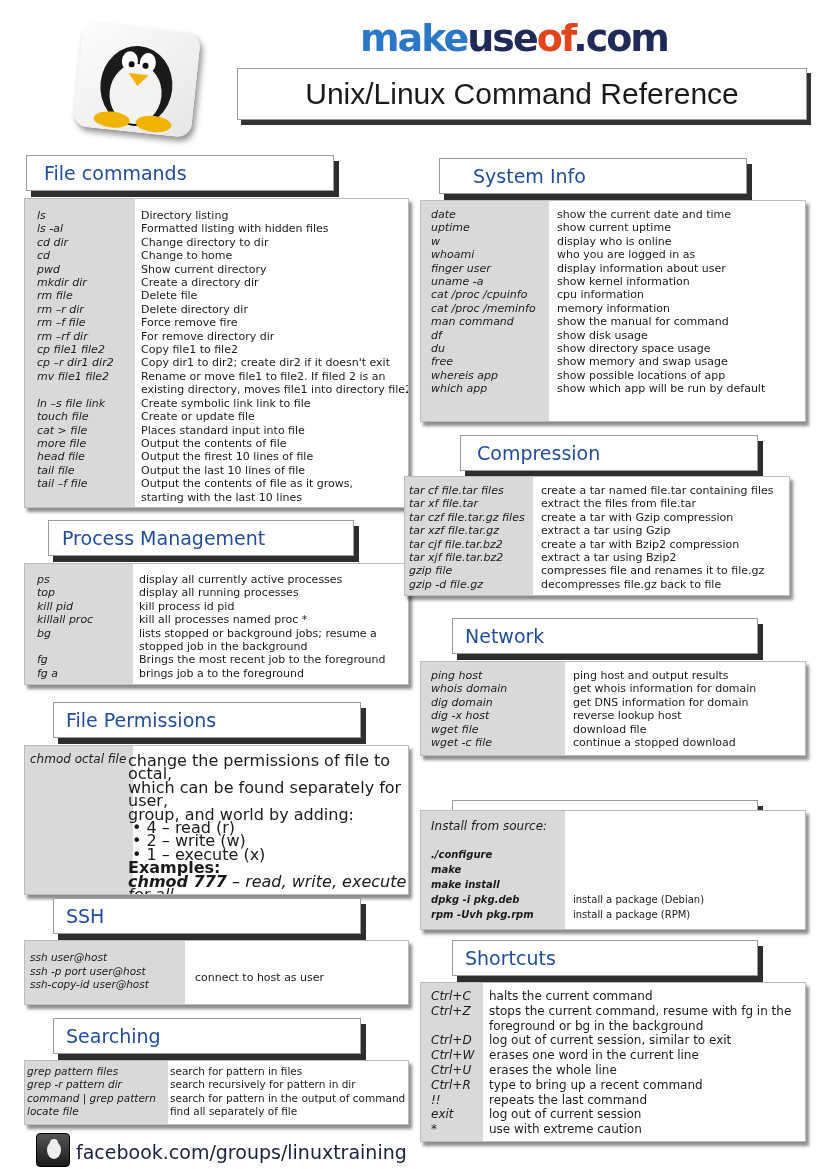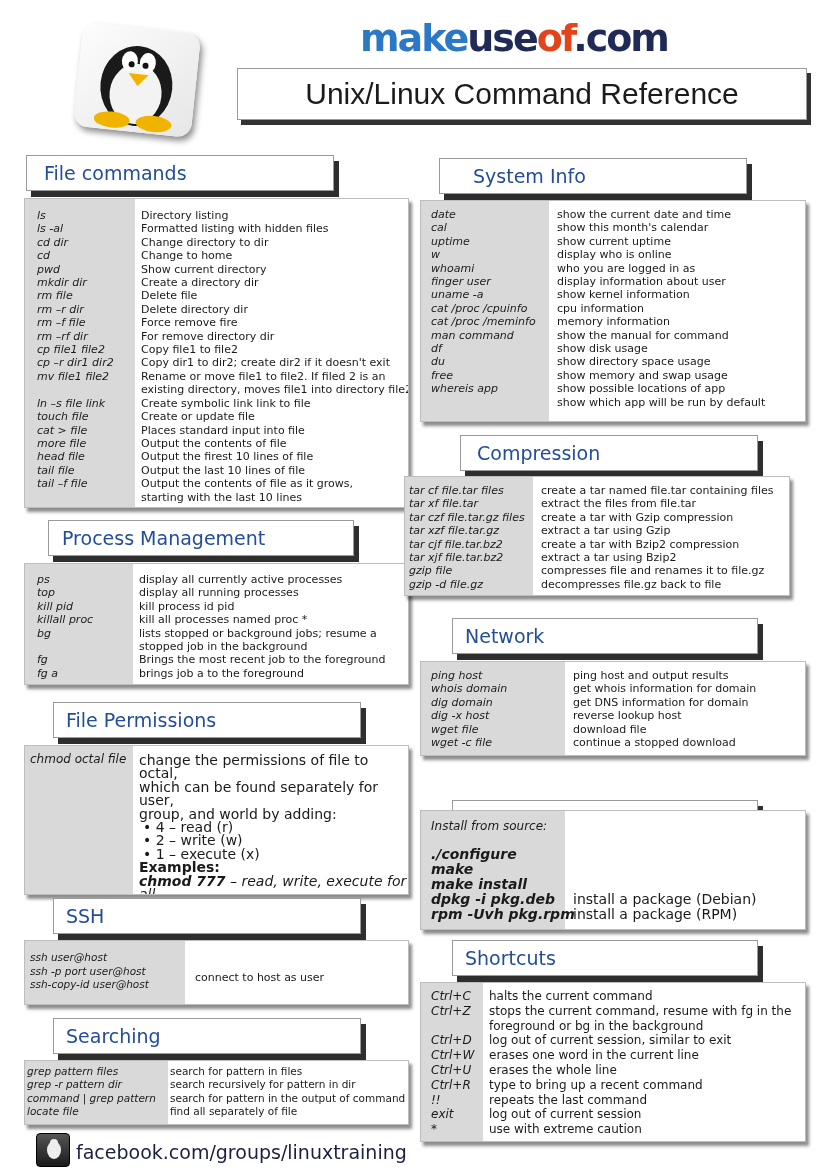--- a/index.html
+++ b/index.html
@@ -204,21 +204,21 @@
       </div>
     </div>
 </div>
 
 <div class="sec-head" style="left:53px;top:702px;width:308px;">
   <span style="left:12px;">File Permissions</span>
 </div>
 <div class="panel" style="left:24px;top:745px;width:385px;height:150px;">
   <div class="col-l" style="width:108px;"></div>
   <div style="position:absolute;left:5px;top:6px;font-style:italic;font-size:12px;">chmod octal file</div>
-  <div style="position:absolute;left:114px;top:8px;font-size:14px;line-height:13.4px;">
+  <div style="position:absolute;left:103px;top:8px;font-size:16px;line-height:13.4px;">
     <div>change the permissions of file to octal,</div>
     <div>which can be found separately for user,</div>
     <div>group, and world by adding:</div>
     <div style="padding-left:4px;">• <span>4 – read (r)</span></div>
     <div style="padding-left:4px;">• <span>2 – write (w)</span></div>
     <div style="padding-left:4px;">• <span>1 – execute (x)</span></div>
     <div class="b">Examples:</div>
     <div><span class="b" style="font-style:italic;">chmod 777</span><span style="font-style:italic;"> – read, write, execute for all</span></div>
     <div><span class="b" style="font-style:italic;">chmod 755</span><span style="font-style:italic;"> – rwx for owner, rx for group and</span></div>
     <div><span style="font-style:italic;">world. For more options, see </span><span class="b">man chmod.</span></div>
@@ -272,24 +272,20 @@
   <span style="left:33px;">System Info</span>
 </div>
 <div class="panel" style="left:420px;top:200px;width:386px;height:222px;">
   <div class="col-l" style="width:128px;"></div>
   <div class="rows" id="rows-sys" style="top:7px;padding-left:10px;">
       <div class="row">
         <span class="cmd" style="width: 126px;">date</span>
         <span class="desc">show the current date and time</span>
       </div>
       <div class="row">
-        <span class="cmd" style="width: 126px;">cal</span>
-        <span class="desc">show this month's calendar</span>
-      </div>
-      <div class="row">
         <span class="cmd" style="width: 126px;">uptime</span>
         <span class="desc">show current uptime</span>
       </div>
       <div class="row">
         <span class="cmd" style="width: 126px;">w</span>
         <span class="desc">display who is online</span>
       </div>
       <div class="row">
         <span class="cmd" style="width: 126px;">whoami</span>
         <span class="desc">who you are logged in as</span>
@@ -324,21 +320,21 @@
       </div>
       <div class="row">
         <span class="cmd" style="width: 126px;">free</span>
         <span class="desc">show memory and swap usage</span>
       </div>
       <div class="row">
         <span class="cmd" style="width: 126px;">whereis app</span>
         <span class="desc">show possible locations of app</span>
       </div>
       <div class="row">
-        <span class="cmd" style="width: 126px; margin-top: 32px;">which app</span>
+        <span class="cmd" style="width: 126px;">which app</span>
         <span class="desc">show which app will be run by default</span>
       </div>
     </div>
 </div>
 
 <div class="sec-head" style="left:460px;top:435px;width:298px;">
   <span style="left:16px;">Compression</span>
 </div>
 <div class="panel" style="left:404px;top:476px;width:386px;height:120px;">
   <div class="col-l" style="width:128px;"></div>
@@ -410,21 +406,21 @@
       </div>
     </div>
 </div>
 
 <div class="sec-head" style="left:452px;top:800px;width:306px;">
   <span style="left:12px;">Installation</span>
 </div>
 <div class="panel" style="left:420px;top:810px;width:386px;height:120px;">
   <div class="col-l" style="width:144px;"></div>
   <div style="position:absolute;left:10px;top:8px;font-style:italic;font-size:12px;">Install from source:</div>
-  <div class="rows" id="rows-inst" style="top:36px;padding-left:10px;font-size:14px;line-height:15px;">
+  <div class="rows" id="rows-inst" style="top:36px;padding-left:10px;font-size:10px;line-height:15px;">
       <div class="row">
         <span class="cmd b" style="width: 142px;">./configure</span>
         <span class="desc"></span>
       </div>
       <div class="row">
         <span class="cmd b" style="width: 142px;">make</span>
         <span class="desc"></span>
       </div>
       <div class="row">
         <span class="cmd b" style="width: 142px;">make install</span>

